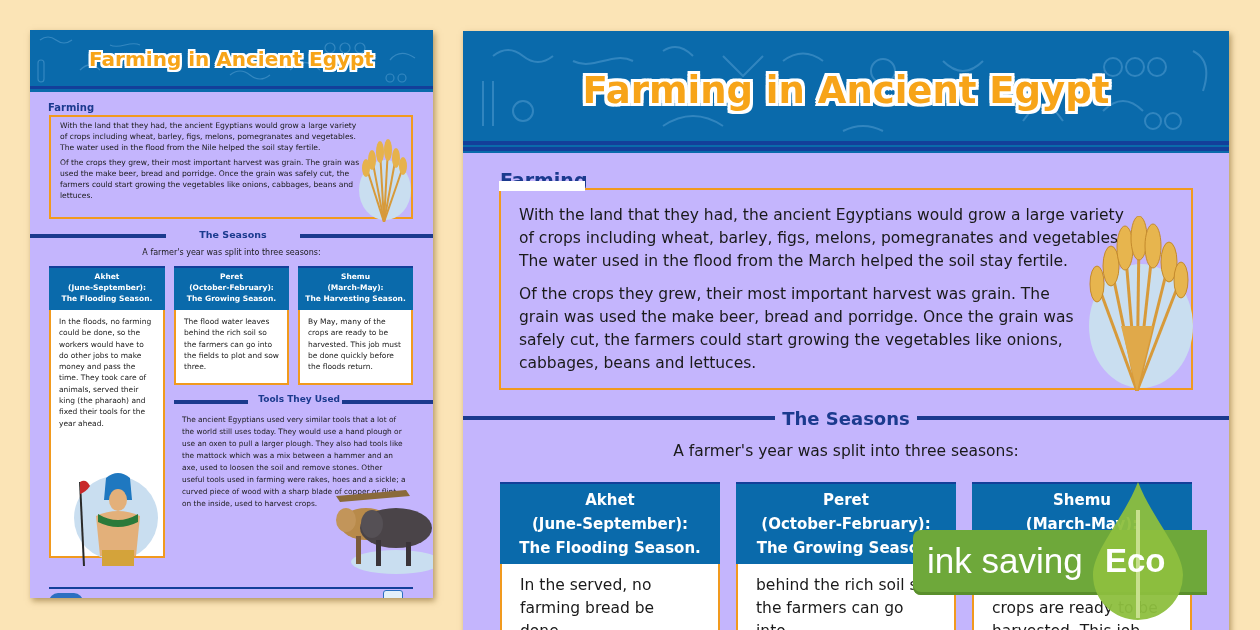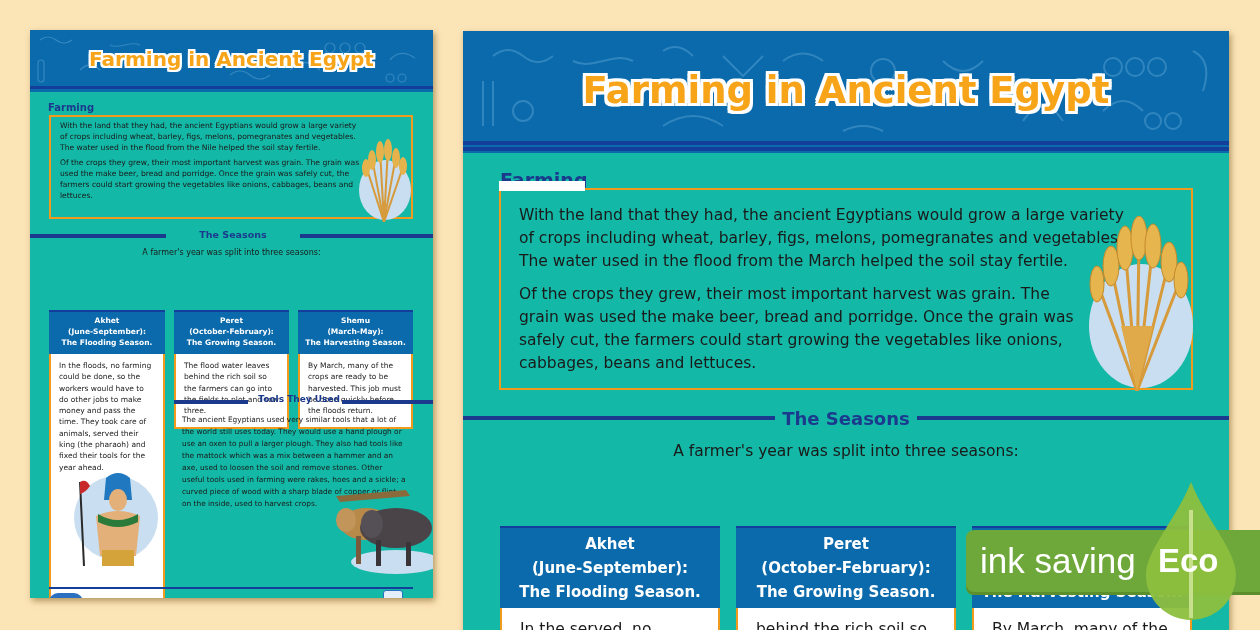--- a/index.html
+++ b/index.html
@@ -1,33 +1,33 @@
 <!DOCTYPE html>
 <html><head>
 <meta charset="utf-8">
 <style>
   * { box-sizing: border-box; margin: 0; padding: 0; }
   html, body { width: 1260px; height: 630px; overflow: hidden; }
   body { background: #fbe4b6; font-family: "DejaVu Sans", sans-serif; position: relative; }
 
-  .page { position: absolute; background: #14b8a6; box-shadow: 2px 3px 6px rgba(120,90,30,0.55); overflow: hidden; }
+  .page { position: absolute; background: #c4b5fd; box-shadow: 2px 3px 6px rgba(120,90,30,0.55); overflow: hidden; }
   .banner { position: absolute; left: 0; top: 0; right: 0; background: #0a6aab; overflow: hidden; }
   .banner svg.pattern { position: absolute; left: 0; top: 0; width: 100%; height: 100%; }
   .banner .stripe1, .banner .stripe2 { position: absolute; left: 0; right: 0; background: #133f9a; }
   .banner-title { position: absolute; left: 0; right: 0; text-align: center; font-family: "DejaVu Sans", sans-serif; font-weight: bold; color: #f7a418; }
 
   .sec-head { position: absolute; font-weight: bold; color: #1b3a8e; font-family: "DejaVu Sans", sans-serif; }
   .orange-box { position: absolute; border: 2px solid #f19a1e; border-left-width: 2px; }
   .body-text { position: absolute; color: #1a1a1a; font-family: "DejaVu Sans", sans-serif; }
   .body-text p { margin-bottom: 0.55em; }
 
   .dbl-rule { position: absolute; height: 0; border-top: 2px solid #1b3a8e; }
   .dbl-rule::after { content: ""; position: absolute; left: 0; right: 0; border-top: 2px solid #1b3a8e; }
 
-  .season { position: absolute; margin-top: 44px; }
+  .season { position: absolute; }
   .season .head { background: #0a6aab; color: #fff; text-align: center; font-weight: bold; border-top: 2px solid #133f9a; }
   .season .body { border: 2px solid #f19a1e; border-top: none; color: #1a1a1a; background: #fff; }
 
   .wheat { position: absolute; }
   .eco { position: absolute; }
 </style>
 </head>
 <body>
 
 <div class="page" style="left:30px; top:30px; width:403px; height:568px;">
@@ -114,21 +114,21 @@
     </div>
     <div class="body" style="font-size:7.5px; line-height:11.3px; padding:6px 8px; height:75px;">The flood water leaves behind the rich soil so the farmers can go into the fields to plot and sow three.</div>
   </div>
 
   <div class="season" style="left:268px; top:236px; width:115px;">
     <div class="head" style="font-size:7.5px; line-height:11px; padding:3px 2px; height:44px;">
       <div>Shemu</div>
       <div>(March-May):</div>
       <div>The Harvesting Season.</div>
     </div>
-    <div class="body" style="font-size:7.5px; line-height:11.3px; padding:6px 8px; height:75px;">By March, many of the crops are ready to be harvested. This job must be done quickly before the floods return.</div>
+    <div class="body" style="font-size:7.5px; line-height:11.3px; padding:6px 8px; height:75px;">By May, many of the crops are ready to be harvested. This job must be done quickly before the floods return.</div>
   </div>
 
   <div class="dbl-rule" style="left:144px; top:370px; width:74px;"></div>
   <div class="sec-head" style="left:220px; top:364px; width:90px; text-align:right; font-size:9px;">Tools They Used</div>
   <div class="dbl-rule" style="left:312px; top:370px; width:91px;"></div>
   <div class="body-text" style="left:152px; top:384px; width:225px; font-size:7.4px; line-height:12px;">The ancient Egyptians used very similar tools that a lot of the world still uses today. They would use a hand plough or use an oxen to pull a larger plough. They also had tools like the mattock which was a mix between a hammer and an axe, used to loosen the soil and remove stones. Other useful tools used in farming were rakes, hoes and a sickle; a curved piece of wood with a sharp blade of copper or flint on the inside, used to harvest crops.</div>
   <div style="position:absolute; left:296px; top:454px; width:107px; height:90px;">
     <svg viewBox="0 0 107 90" width="107" height="90">
       <ellipse cx="70" cy="78" rx="45" ry="12" fill="#c9def0"></ellipse>
       <path d="M10 12 l70 -6 l4 6 l-70 6 z" fill="#8a6a3a"></path>
@@ -253,21 +253,21 @@
       <div>The Harvesting Season.</div>
     </div>
     <div class="body" style="font-size:15.5px; line-height:23px; padding:10px 18px; height:120px;">
       <div>By March, many of the</div>
       <div>crops are ready to be</div>
       <div>harvested. This job must</div>
     </div>
   </div>
 </div>
 
-<div class="eco" style="left:966px; top:480px; width:294px; height:140px;">
+<div class="eco" style="left:913px; top:480px; width:294px; height:140px;">
   <div style="position:absolute; left:0; top:50px; width:294px; height:65px; background:#6ea83a; border-radius:8px 0 0 8px; box-shadow: inset 0 -3px 0 #5a8f2c;"></div>
   <svg viewBox="0 0 110 140" width="110" height="140" style="position:absolute; left:170px; top:0;">
     <path d="M55 2 C70 40 100 70 100 95 A45 45 0 0 1 10 95 C10 70 40 40 55 2 Z" fill="#8dbf3e" opacity="0.95"></path>
     <path d="M55 30 V138" stroke="#c7e08e" stroke-width="4"></path>
   </svg>
   <div style="position:absolute; left:14px; top:56px; font-family:'Liberation Sans', sans-serif; font-size:35px; color:#fff; line-height:50px;">ink saving</div>
   <div style="position:absolute; left:192px; top:56px; font-family:'Liberation Sans', sans-serif; font-weight:bold; font-size:33px; color:#fff; line-height:50px;">Eco</div>
 </div>
 
 </body></html>

